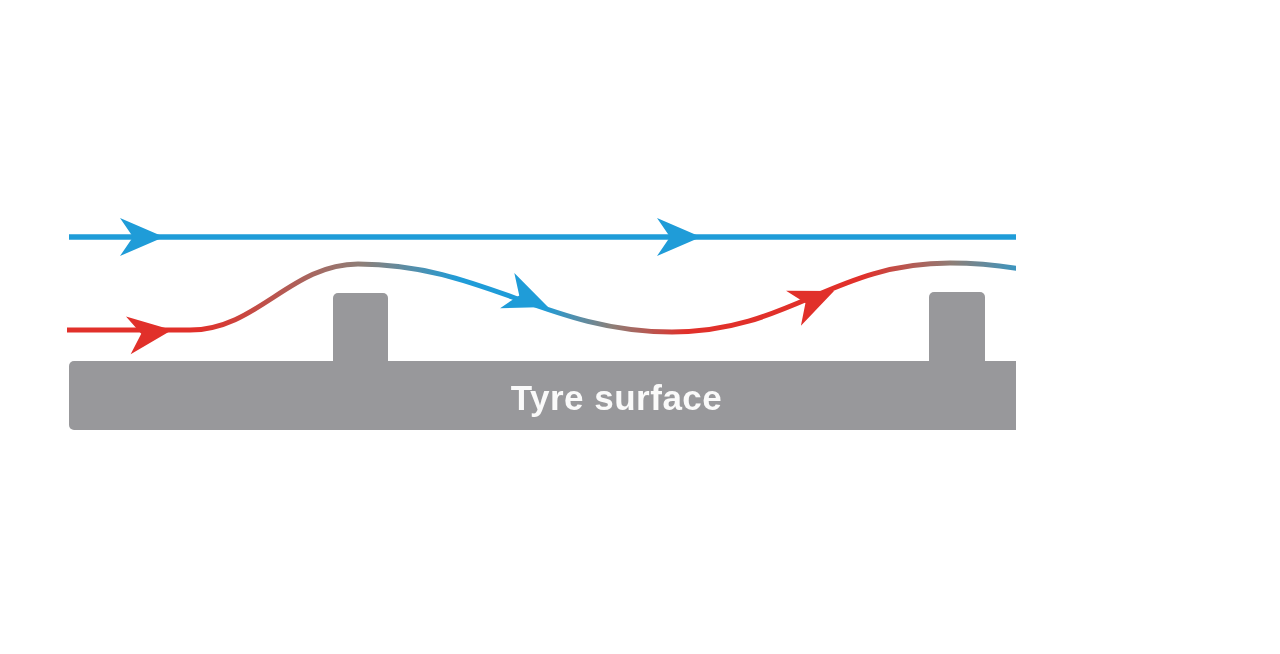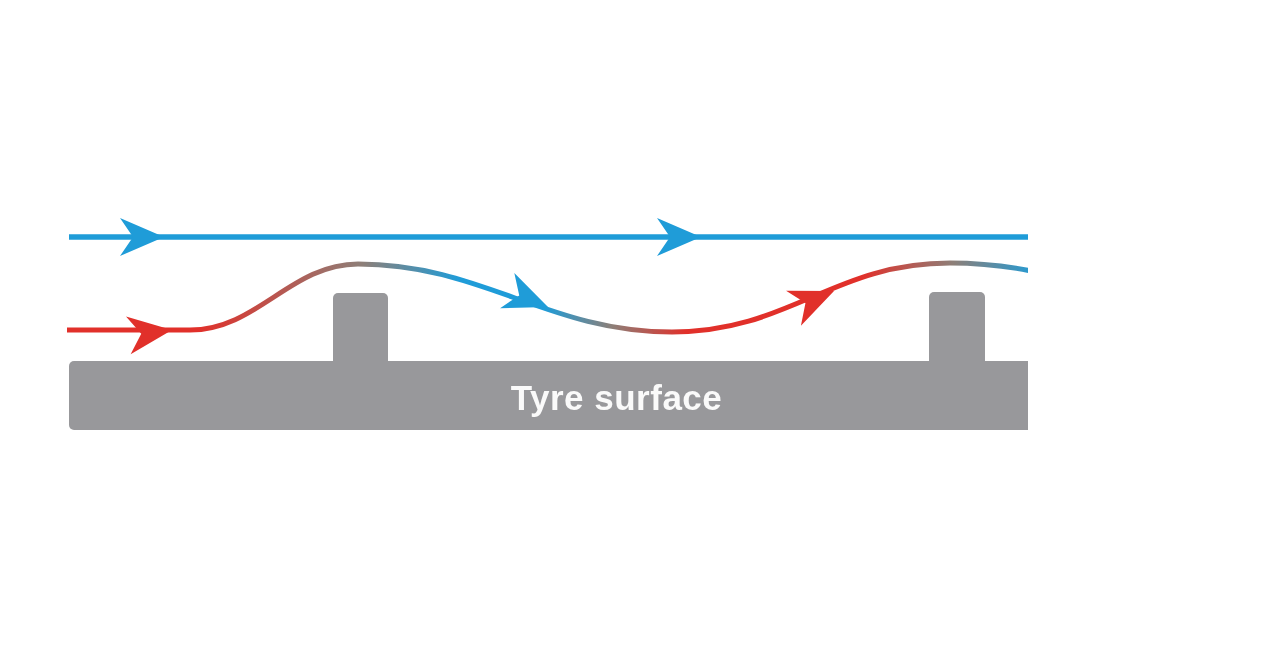--- a/index.html
+++ b/index.html
@@ -7,21 +7,20 @@
     padding: 0;
     background: #ffffff;
     font-family: "Liberation Sans", sans-serif;
   }
   .canvas {
     position: relative;
     width: 1016px;
     height: 654px;
     background: var(--background, #ffffff);
     overflow: hidden;
-    padding-left: 12px;
   }
   .tyre-base {
     position: absolute;
     left: 69px;
     top: 361px;
     width: 1143px;
     height: 69px;
     background: var(--tyre_surface_gray, #98989b);
     border-radius: 5px;
     display: flex;

